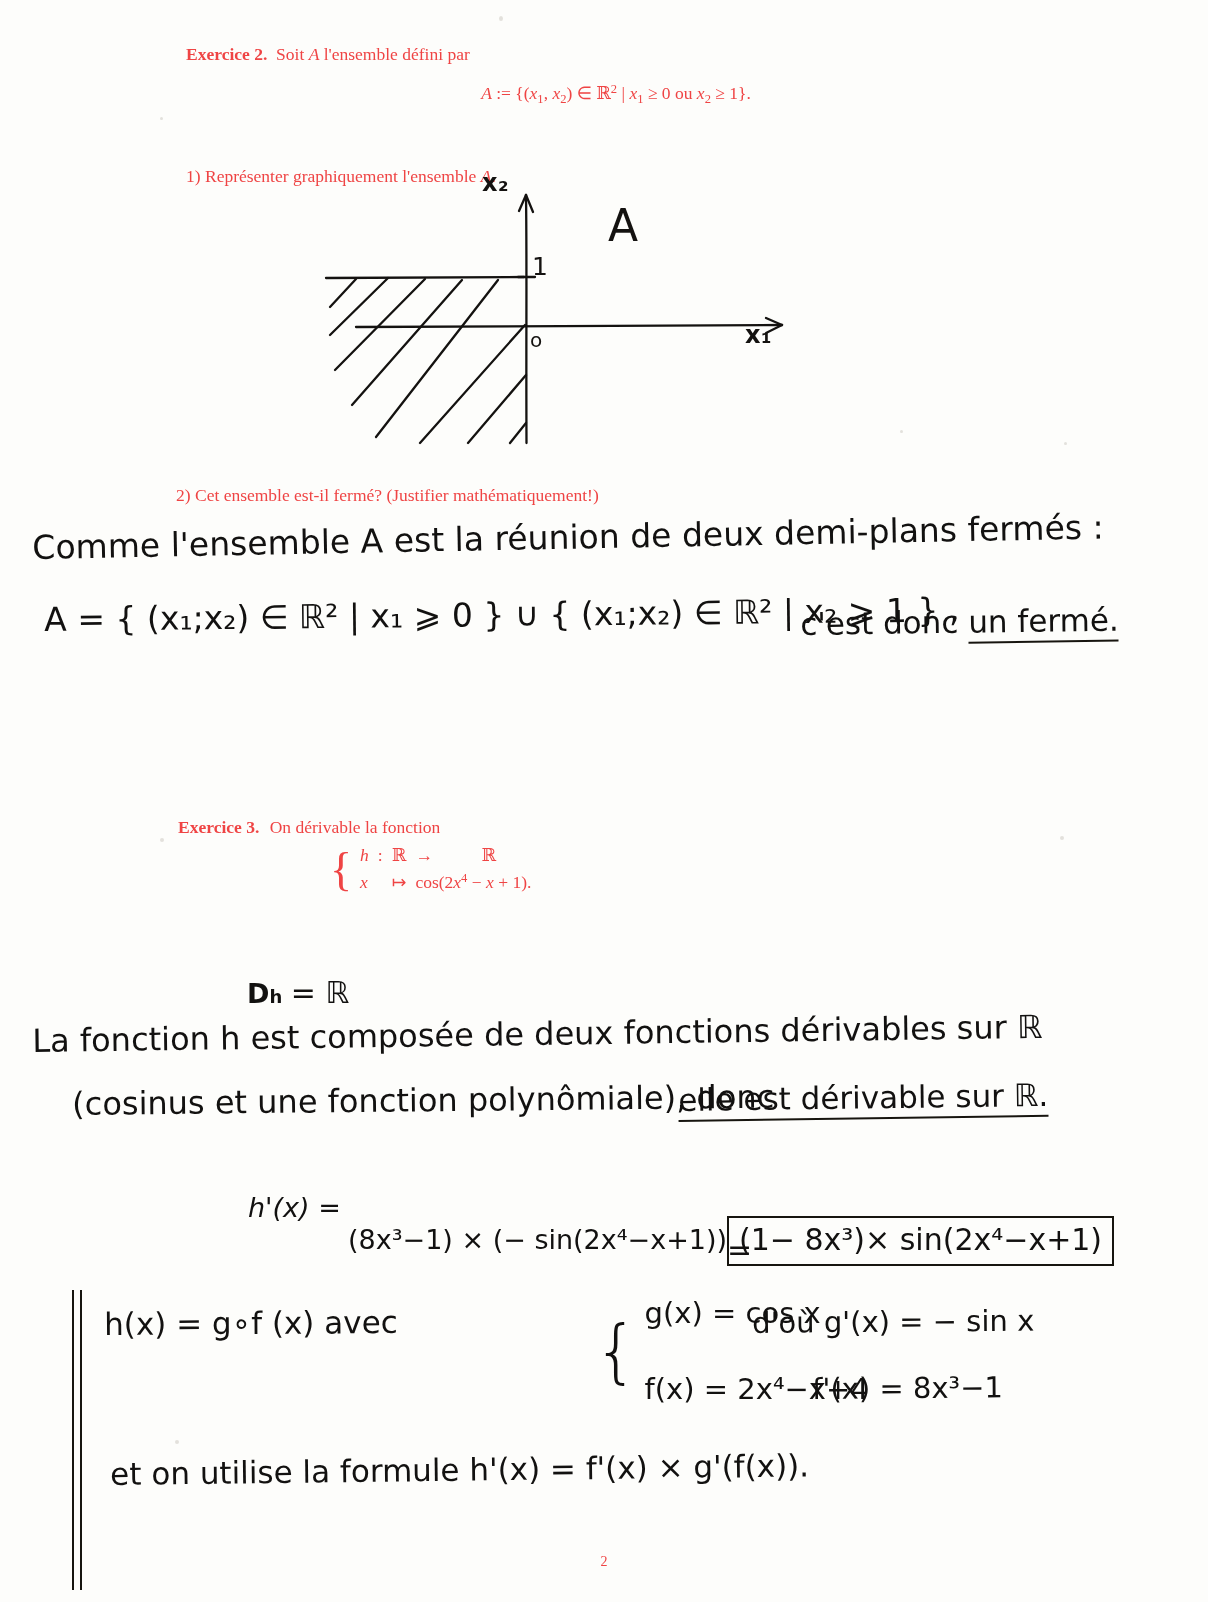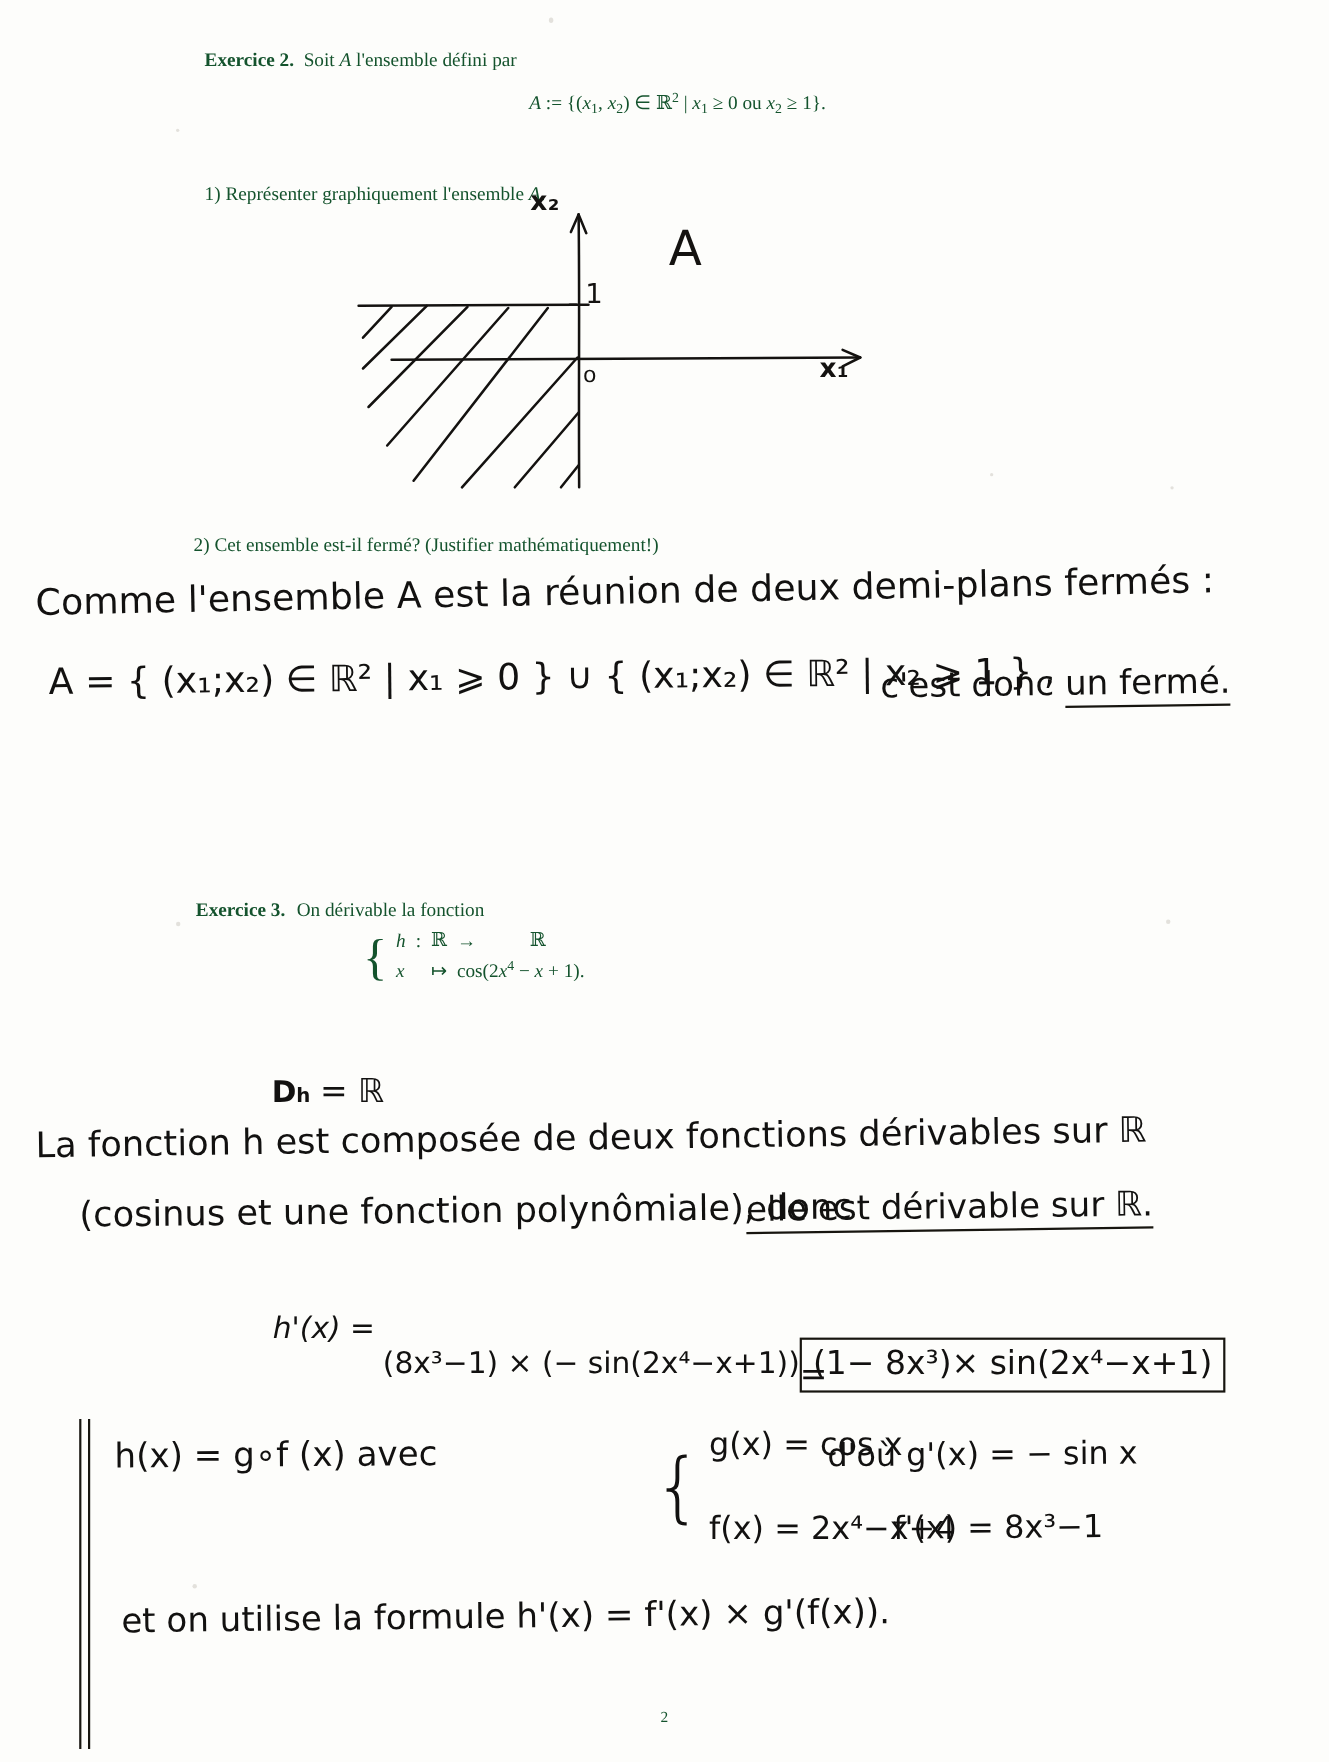--- a/index.html
+++ b/index.html
@@ -18,21 +18,21 @@
   .page {
     position: absolute;
     inset: 0;
     background: #fdfdfb;
   }
   
   .printed {
     font-family: "Liberation Serif", serif;
     font-size: 17.5px;
     line-height: 1.45;
-    color: #14532d;
+    color: #ef4444;
   }
   .bold { font-weight: bold; }
   .abs { position: absolute; }
 
   #ex2-head { left: 186px; top: 42px; width: 720px; }
   #ex2-formula { left: 186px; top: 80px; width: 860px; text-align: center; }
   #ex2-q1 { left: 186px; top: 164px; width: 740px; }
   #ex2-q2 { left: 176px; top: 483px; width: 760px; }
 
   #ex3-head { left: 178px; top: 815px; width: 740px; }

